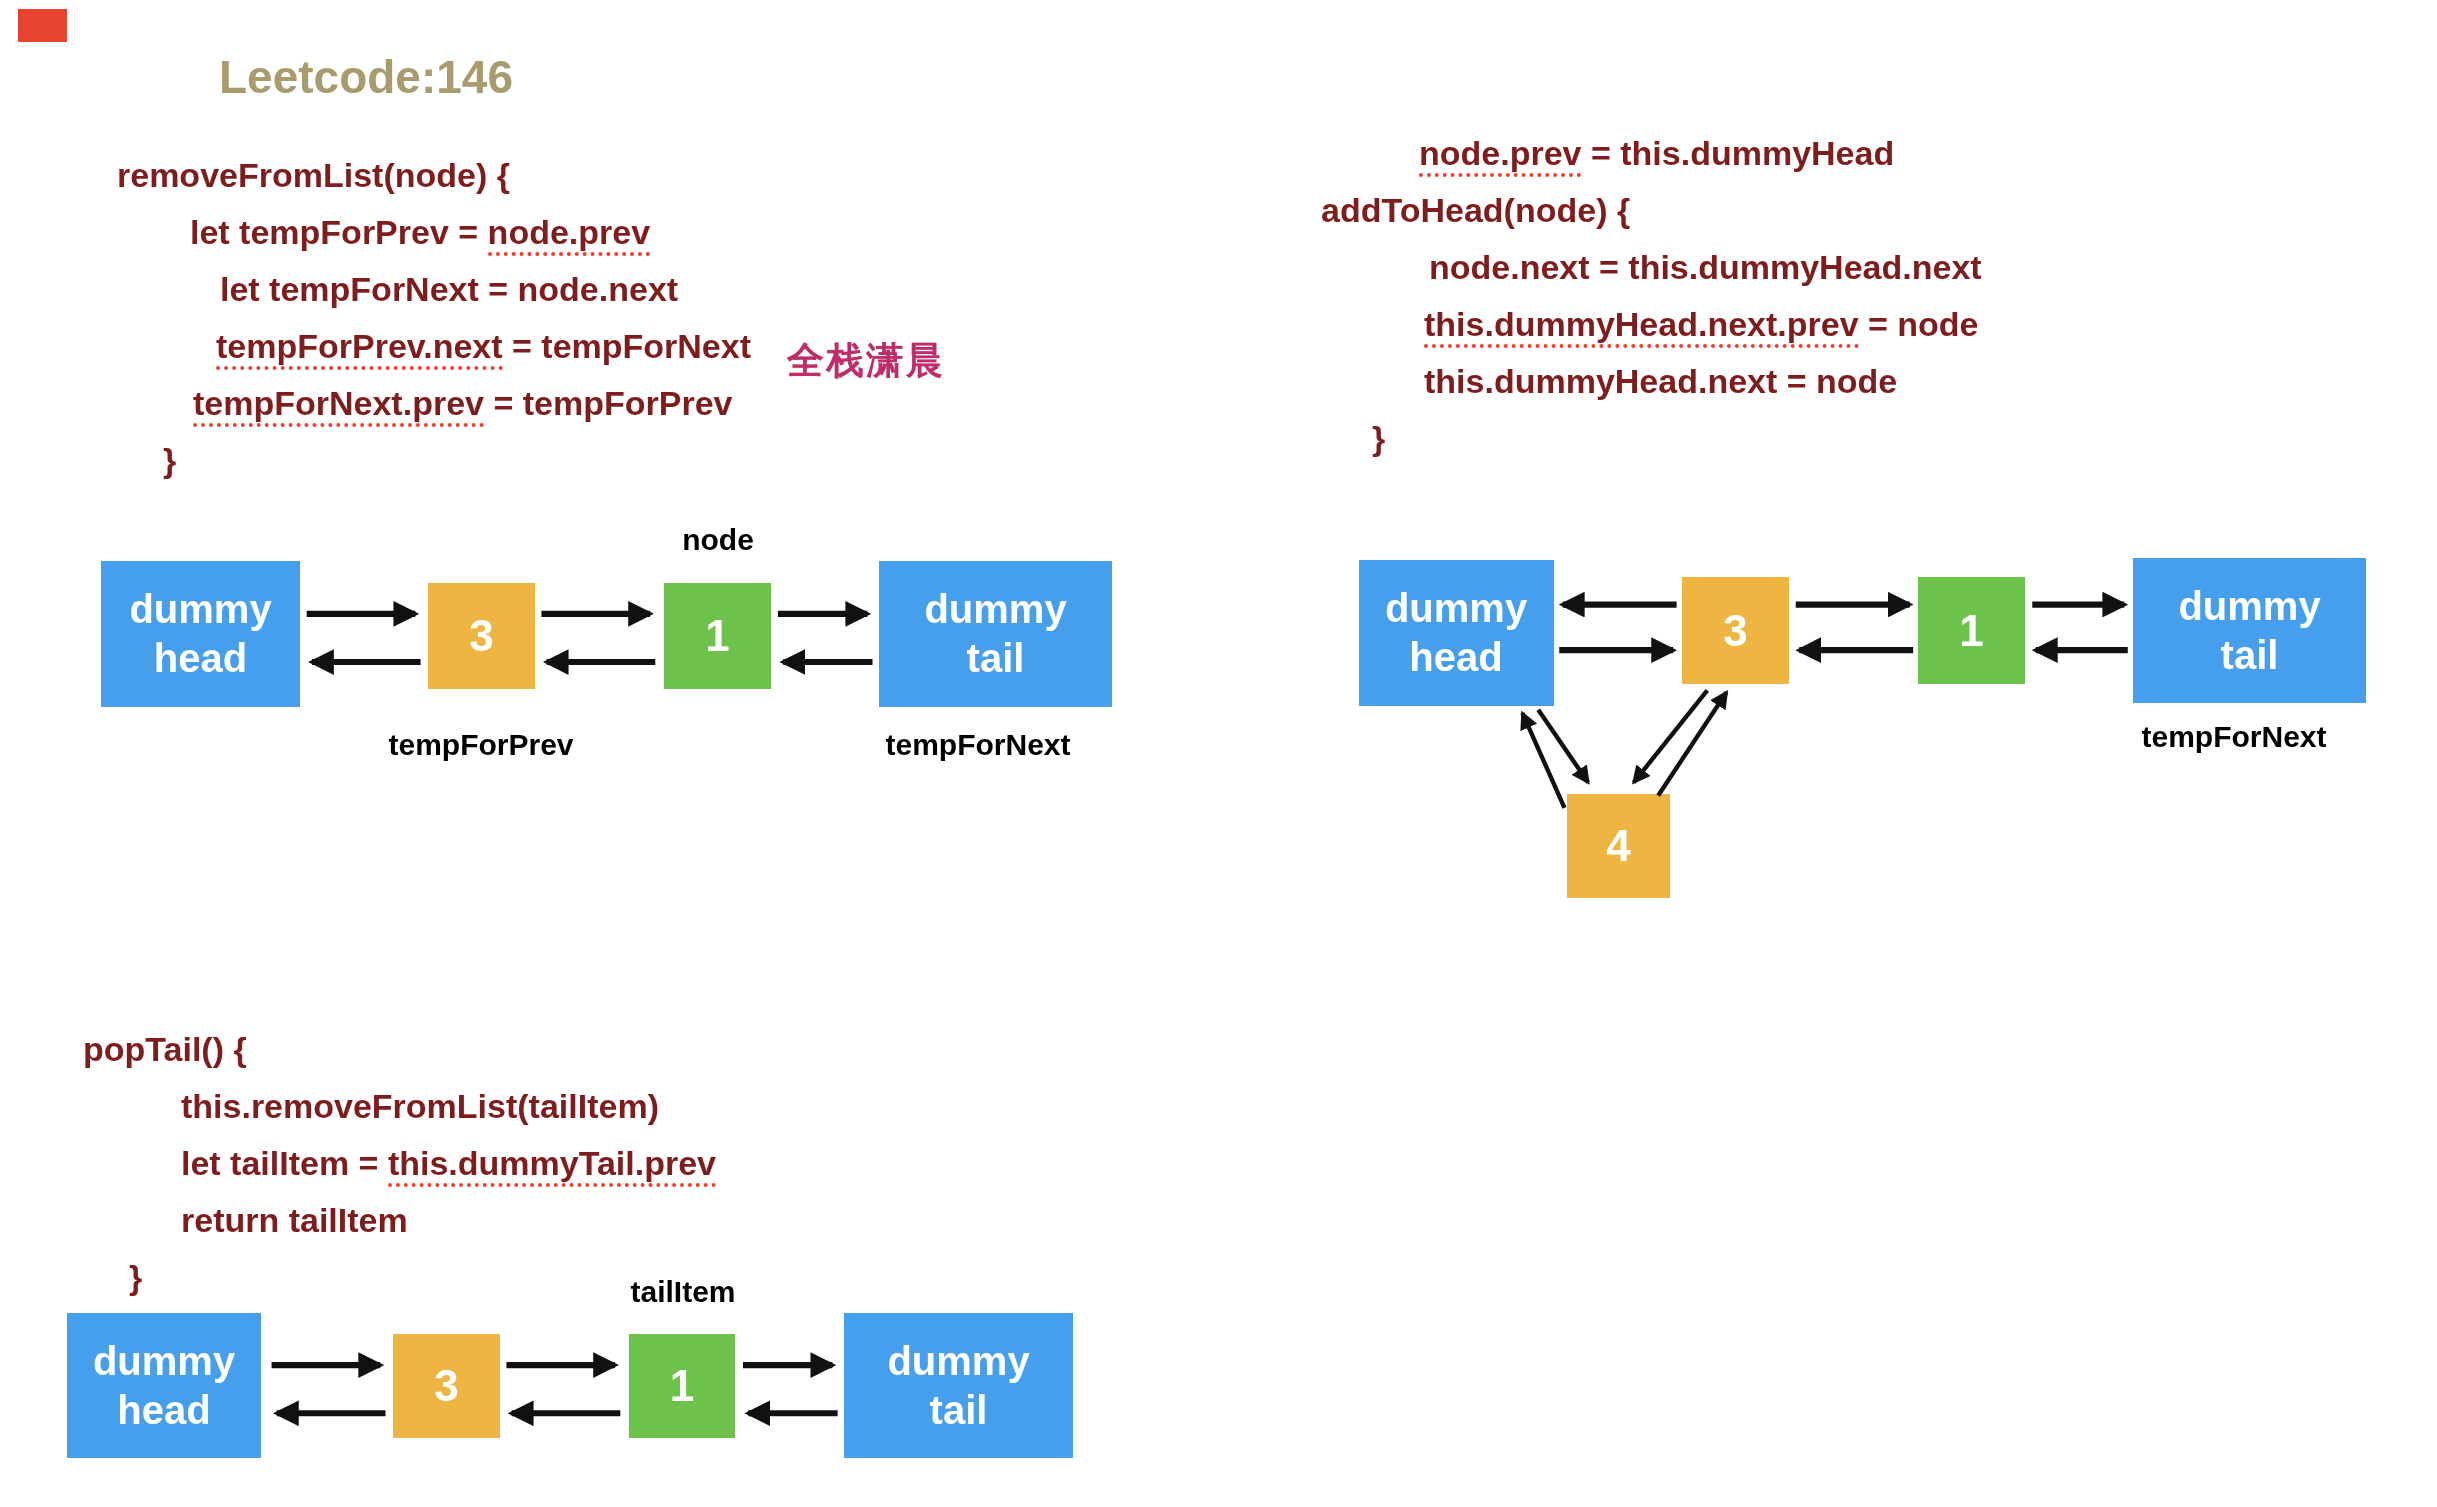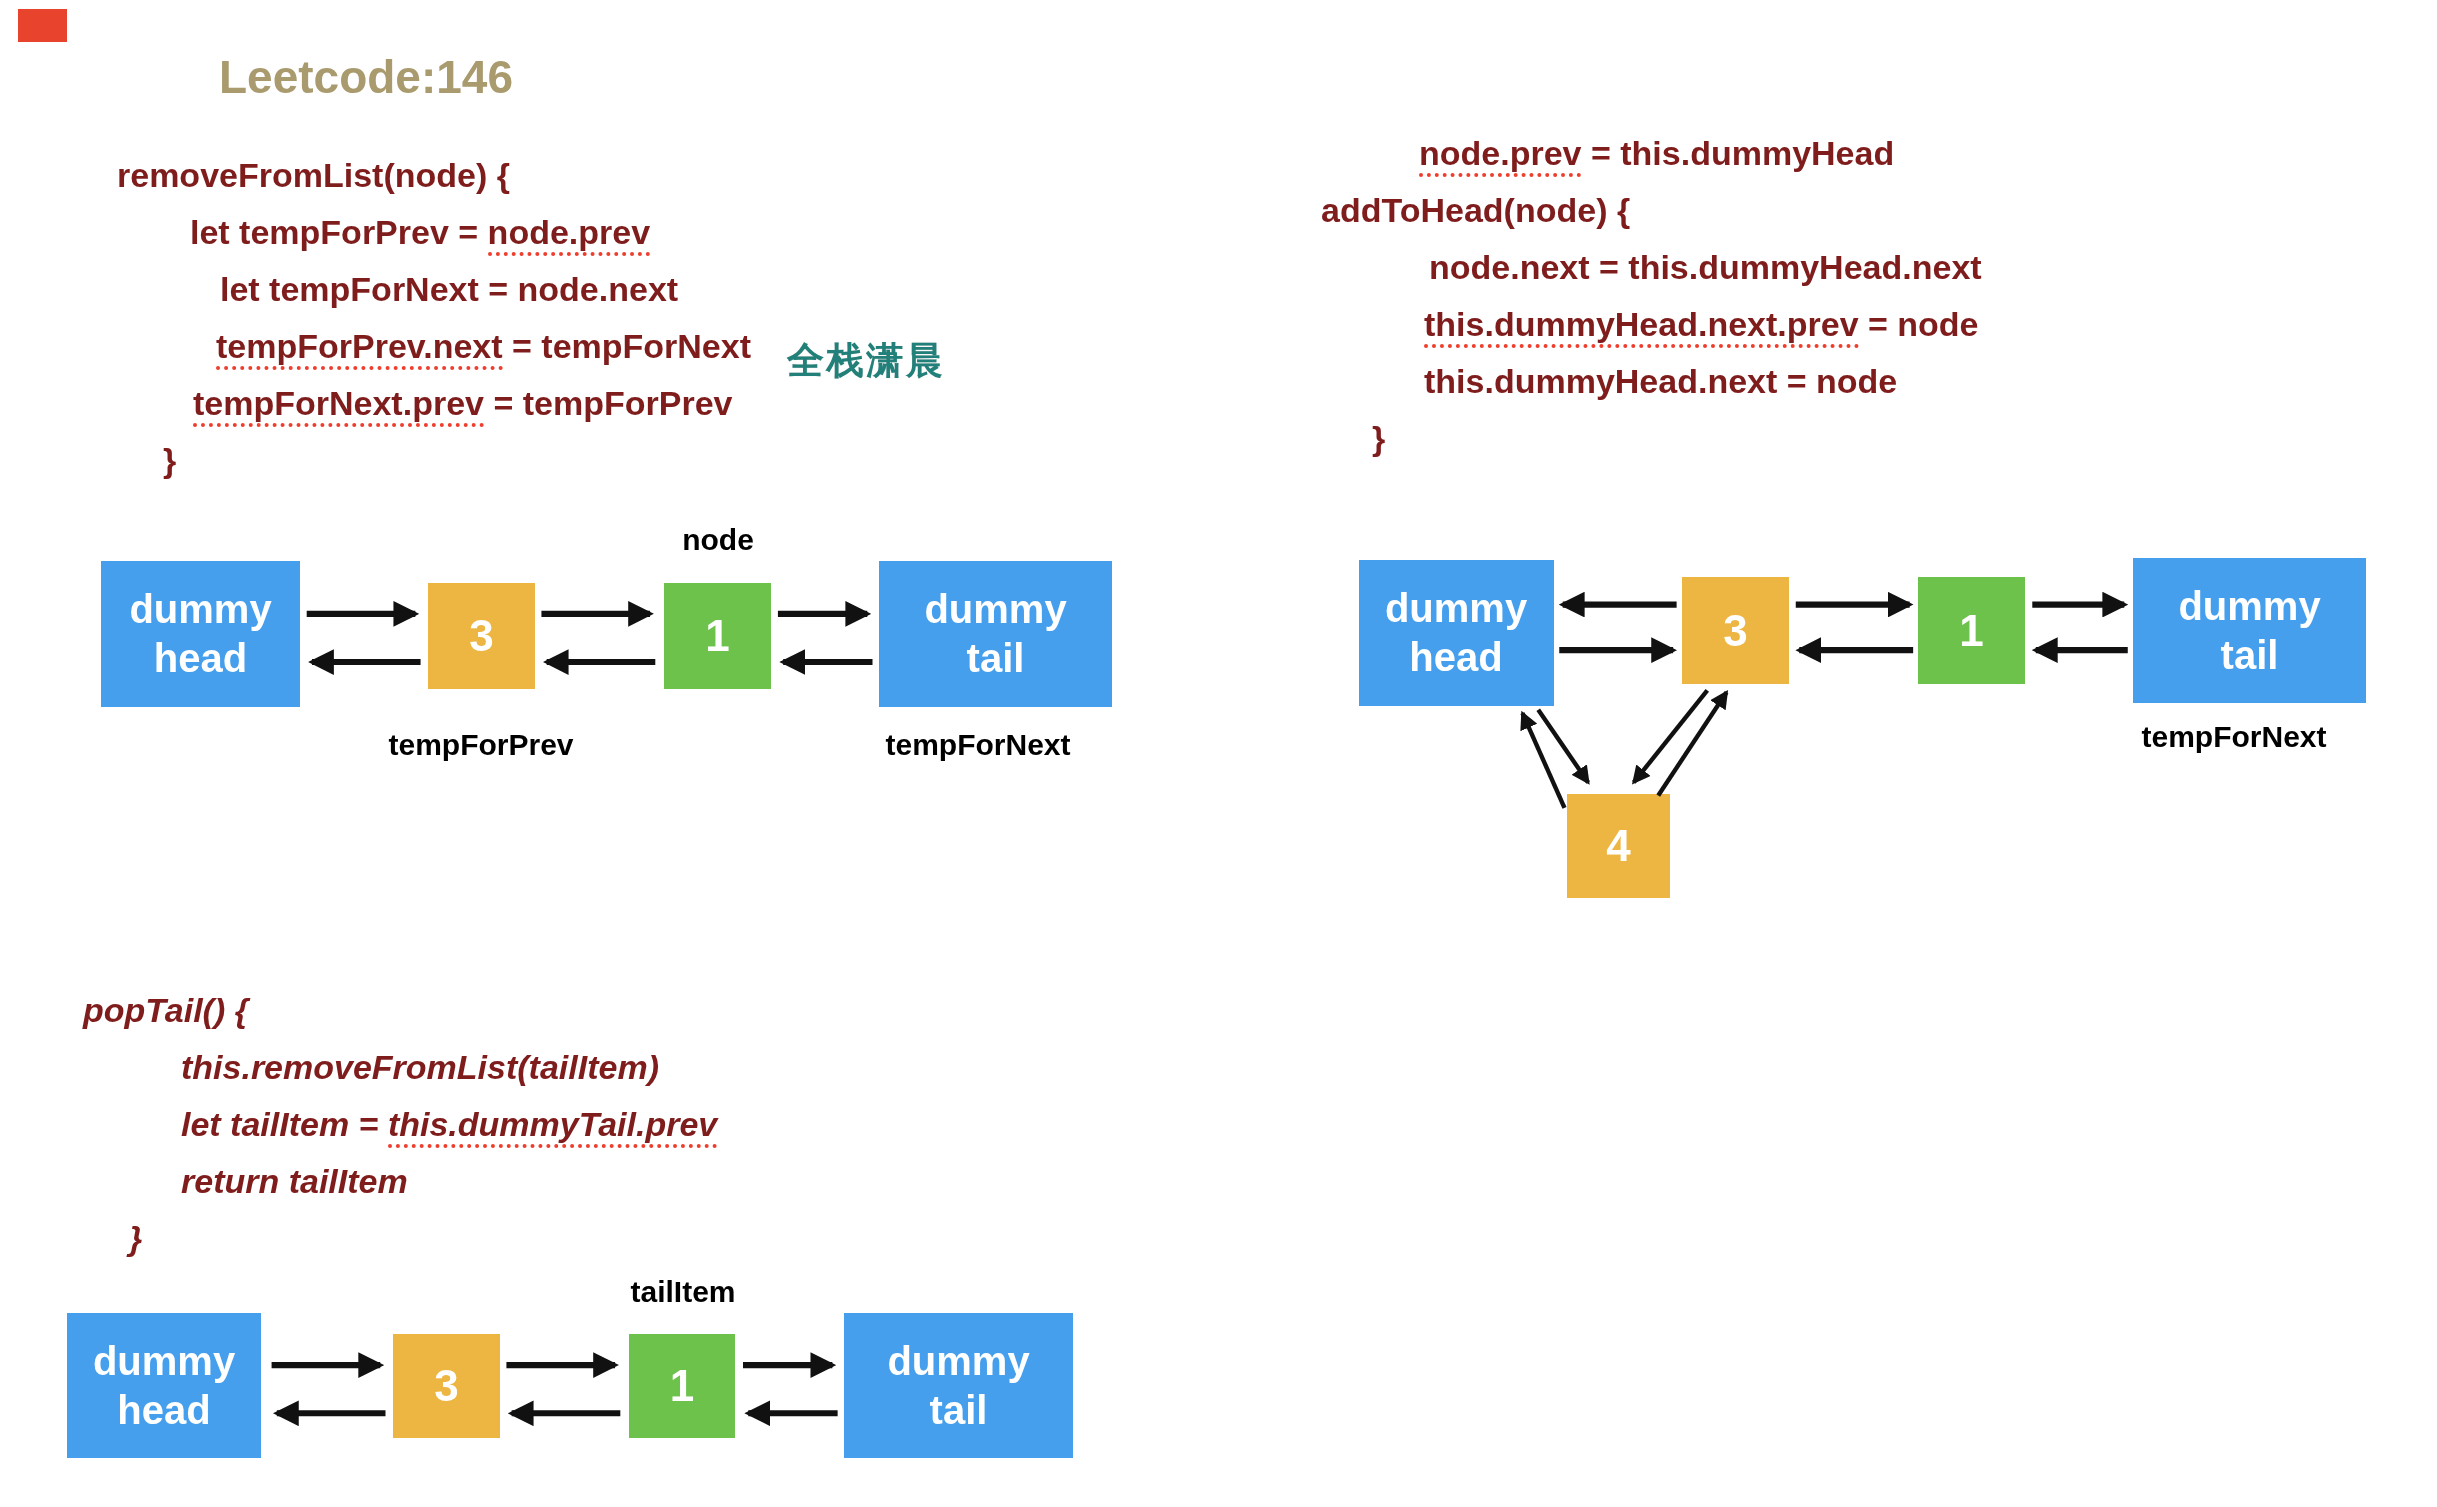--- a/index.html
+++ b/index.html
@@ -11,21 +11,21 @@
   .corner-marker{position:absolute;left:17.5px;top:8.8px;width:49px;height:33px;background:#e8432d;}
   
   .page-title{position:absolute;left:219px;top:50px;font-size:46px;font-weight:bold;color:#a99b6e;white-space:nowrap;}
   
   .code{position:absolute;font-weight:bold;font-size:34px;line-height:57px;color:#7f1d1d;white-space:nowrap;}
   .code .ln{white-space:nowrap;}
   .u{border-bottom:4.4px dotted #ee3e2e;padding-bottom:0.9px;}
   
   .watermark{
     position:absolute;left:787px;top:336px;font-size:37px;font-weight:bold;
-    color:#0f766e;letter-spacing:2.6px;z-index:6;opacity:.92;text-shadow:0 0 0.9px #bdbdbd;white-space:nowrap;text-align:right;
+    color:#be185d;letter-spacing:2.6px;z-index:6;opacity:.92;text-shadow:0 0 0.9px #bdbdbd;white-space:nowrap;text-align:right;
   }
   
   .diagram{position:absolute;}
   .nodebox{position:absolute;display:flex;align-items:center;justify-content:center;color:#ffffff;font-weight:bold;text-align:center;}
   .nodebox.blue{background:#459fed;font-size:40px;line-height:1.22;}
   .nodebox.blue .bt{width:149px;}
   .nodebox.orange{background:#edb541;font-size:44px;}
   .nodebox.green{background:#6cc24a;font-size:44px;}
   .dlabel{position:absolute;font-weight:bold;font-size:30px;color:#000;transform:translateX(-50%);white-space:nowrap;}
   svg.arrows{position:absolute;left:0;top:0;overflow:visible;}
@@ -52,21 +52,21 @@
 
 <div class="code" style="left:1321px;top:125px;">
   <div class="ln" style="margin-left:98px;"><span class="u">node.prev</span><span> = this.dummyHead</span></div>
   <div class="ln"><span>addToHead(node) {</span></div>
   <div class="ln" style="margin-left:108px;"><span>node.next = this.dummyHead.next</span></div>
   <div class="ln" style="margin-left:103px;"><span class="u">this.dummyHead.next.prev</span><span> = node</span></div>
   <div class="ln" style="margin-left:103px;"><span>this.dummyHead.next = node</span></div>
   <div class="ln" style="margin-left:51px;"><span>}</span></div>
 </div>
 
-<div class="code" style="left:83px;top:982px;font-style:italic;">
+<div class="code" style="left:83px;top:1021px;">
   <div class="ln"><span>popTail() {</span></div>
   <div class="ln" style="margin-left:98px;"><span>this.removeFromList(tailItem)</span></div>
   <div class="ln" style="margin-left:98px;"><span>let tailItem = </span><span class="u">this.dummyTail.prev</span></div>
   <div class="ln" style="margin-left:98px;"><span>return tailItem</span></div>
   <div class="ln" style="margin-left:46px;"><span>}</span></div>
 </div>
 
 <div class="diagram" style="left:70px;top:521px;width:1069px;height:254px;">
   <div class="dlabel" style="left:648px;top:1.8px;">node</div>
   <div class="nodebox blue" style="left:31px;top:40px;width:199px;height:146px;">

